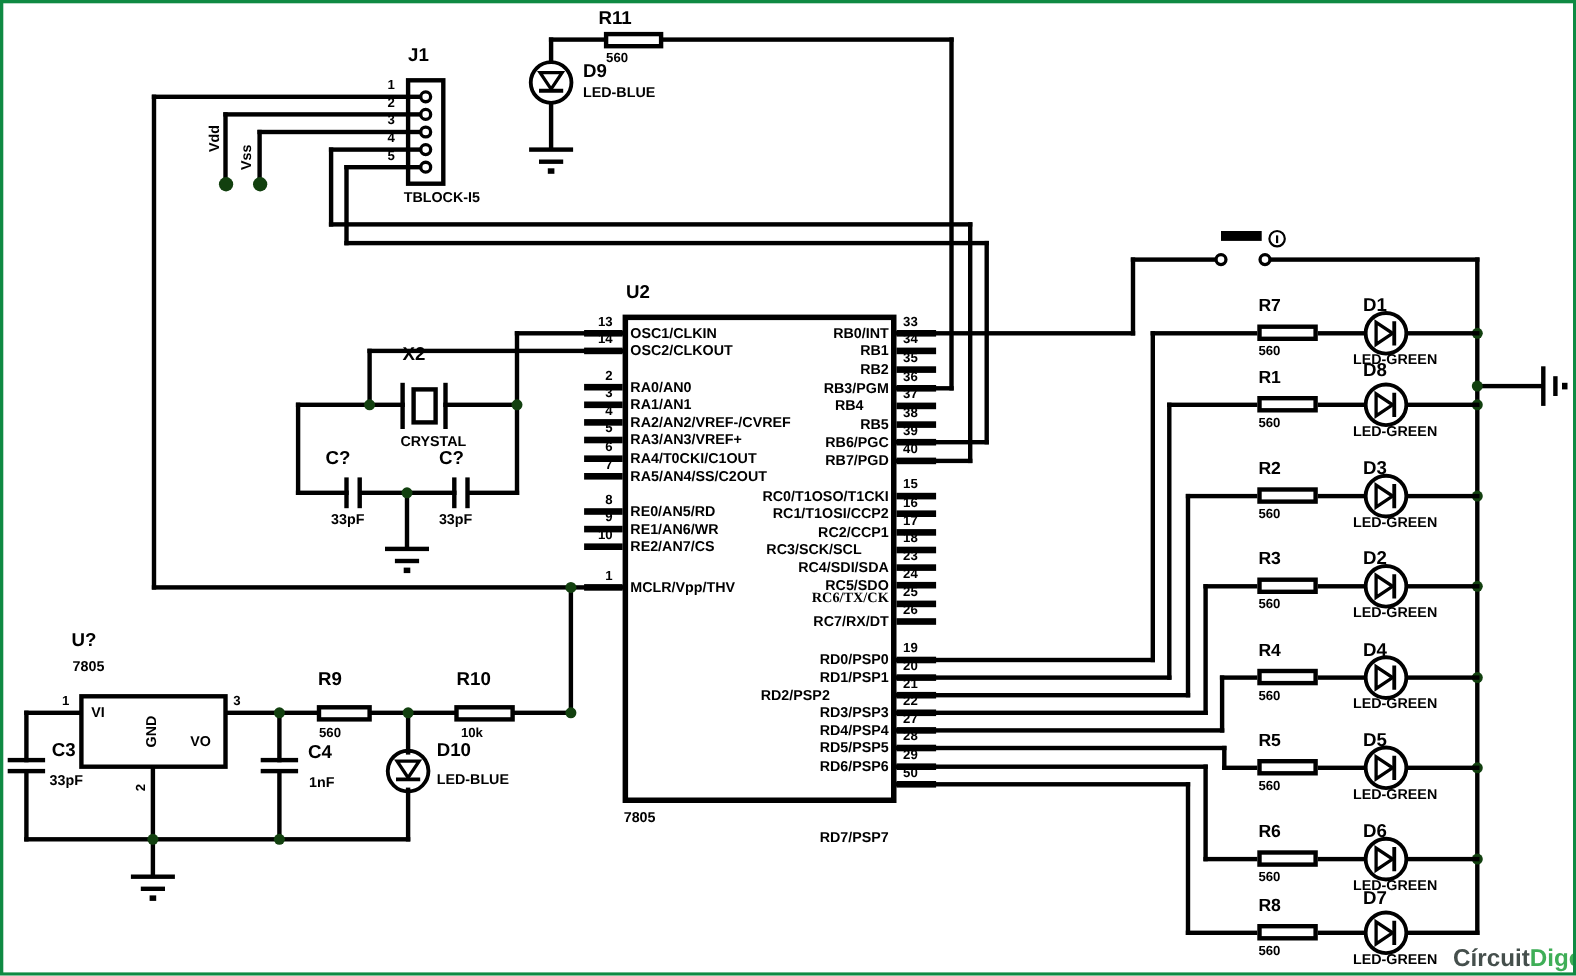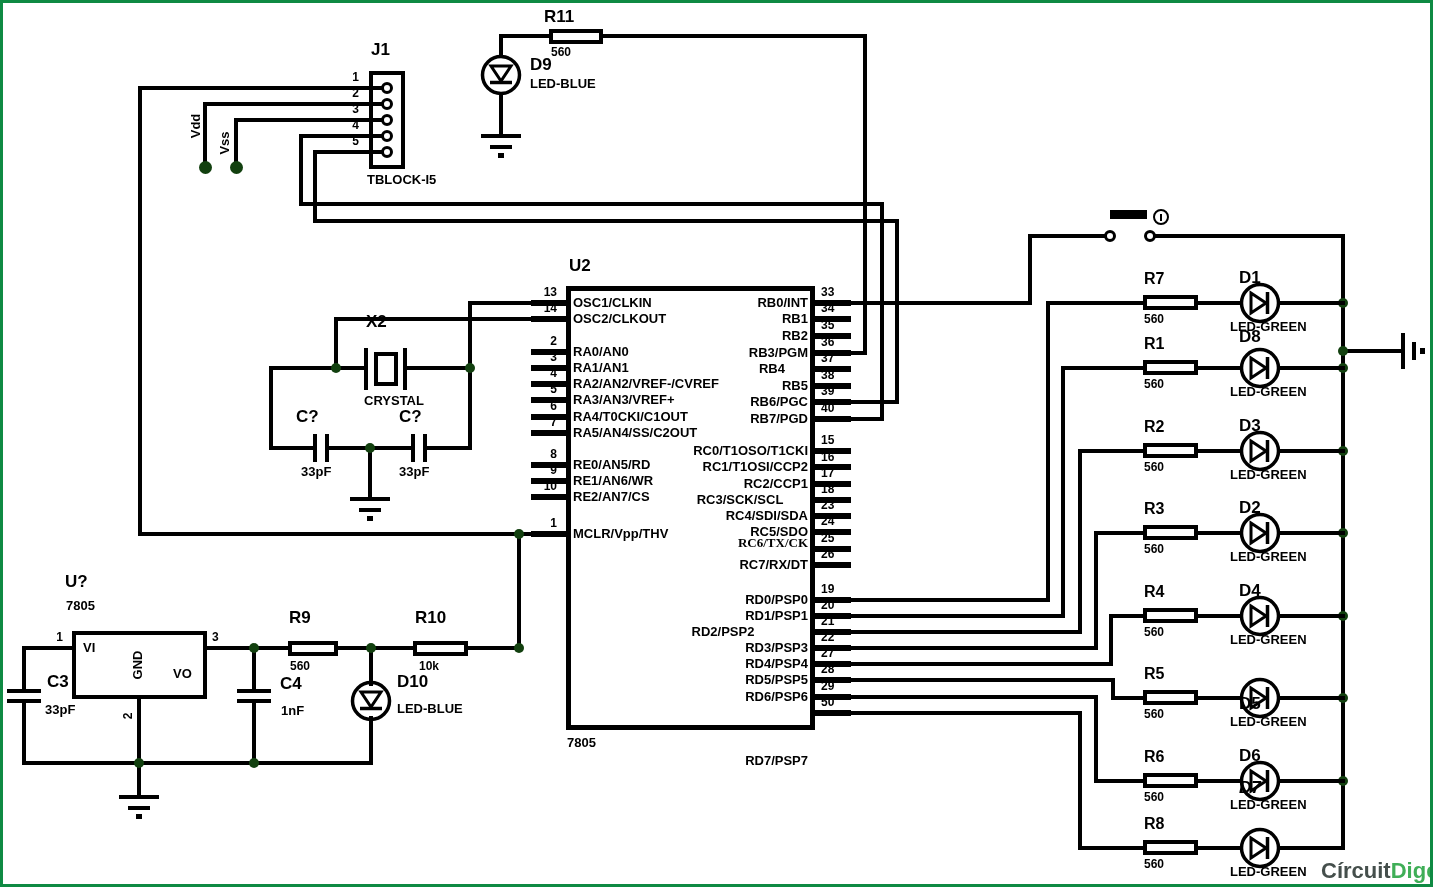--- a/index.html
+++ b/index.html
@@ -392,21 +392,21 @@
     <div class="lbl s13" style="left: 1227px; top: 630px;">LED-GREEN</div>
     <div class="wire" style="left: 1108px; top: 693px; width: 234px; height: 4px;"></div>
     <div class="res" style="left: 1140px; top: 687px; width: 55px; height: 15px;"></div>
     <div class="lbl s16" style="left: 1141px; top: 663px;">R5</div>
     <div class="lbl s12" style="left: 1141px; top: 705px;">560</div>
     <svg width="44" height="44" viewBox="0 0 44 44" class="ledsvg" style="left: 1235px; top: 673px;">
       <circle cx="22" cy="22" r="18.5" fill="#fff" stroke="#000" stroke-width="3.5"></circle>
       <path d="M13,12 V32 L28,22 Z" fill="#fff" stroke="#000" stroke-width="3"></path>
       <line x1="29.5" y1="11" x2="29.5" y2="33" stroke="#000" stroke-width="3.5"></line>
     </svg>
-    <div class="lbl s17" style="left: 1236px; top: 692px;">D5</div>
+    <div class="lbl s17" style="left: 1236px; top: 661px;">D5</div>
     <div class="lbl s13" style="left: 1227px; top: 712px;">LED-GREEN</div>
     <div class="wire" style="left: 1091px; top: 776px; width: 251px; height: 4px;"></div>
     <div class="res" style="left: 1140px; top: 770px; width: 55px; height: 15px;"></div>
     <div class="lbl s16" style="left: 1141px; top: 746px;">R6</div>
     <div class="lbl s12" style="left: 1141px; top: 788px;">560</div>
     <svg width="44" height="44" viewBox="0 0 44 44" class="ledsvg" style="left: 1235px; top: 756px;">
       <circle cx="22" cy="22" r="18.5" fill="#fff" stroke="#000" stroke-width="3.5"></circle>
       <path d="M13,12 V32 L28,22 Z" fill="#fff" stroke="#000" stroke-width="3"></path>
       <line x1="29.5" y1="11" x2="29.5" y2="33" stroke="#000" stroke-width="3.5"></line>
     </svg>
@@ -414,15 +414,15 @@
     <div class="lbl s13" style="left: 1227px; top: 795px;">LED-GREEN</div>
     <div class="wire" style="left: 1075px; top: 843px; width: 267px; height: 4px;"></div>
     <div class="res" style="left: 1140px; top: 837px; width: 55px; height: 15px;"></div>
     <div class="lbl s16" style="left: 1141px; top: 813px;">R8</div>
     <div class="lbl s12" style="left: 1141px; top: 855px;">560</div>
     <svg width="44" height="44" viewBox="0 0 44 44" class="ledsvg" style="left: 1235px; top: 823px;">
       <circle cx="22" cy="22" r="18.5" fill="#fff" stroke="#000" stroke-width="3.5"></circle>
       <path d="M13,12 V32 L28,22 Z" fill="#fff" stroke="#000" stroke-width="3"></path>
       <line x1="29.5" y1="11" x2="29.5" y2="33" stroke="#000" stroke-width="3.5"></line>
     </svg>
-    <div class="lbl s17" style="left: 1236px; top: 776px; font-style: italic;">D7</div>
+    <div class="lbl s17" style="left: 1236px; top: 805px;">D7</div>
     <div class="lbl s13" style="left: 1227px; top: 862px;">LED-GREEN</div>
   </div>
 
 </body></html>

